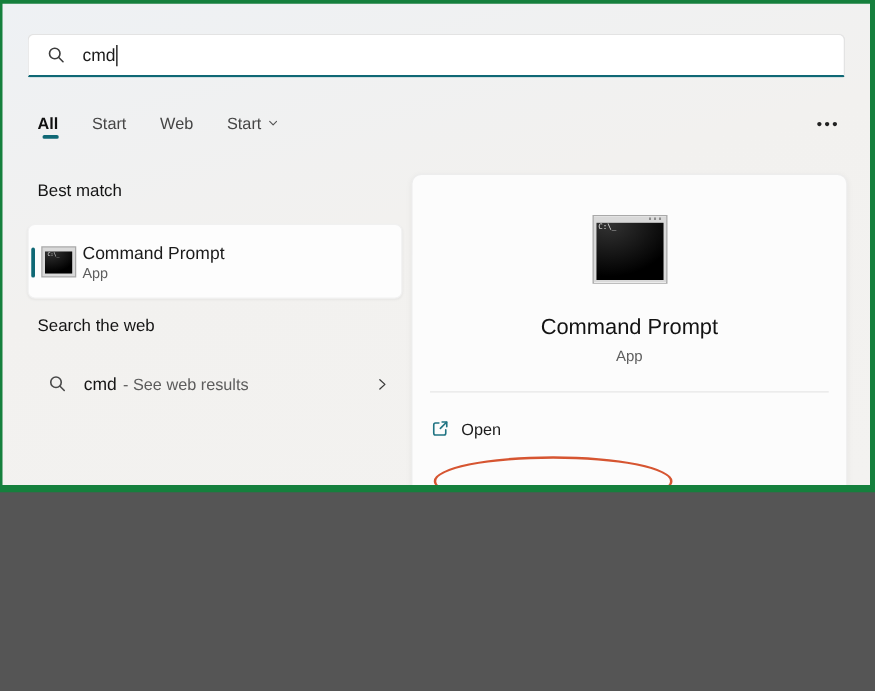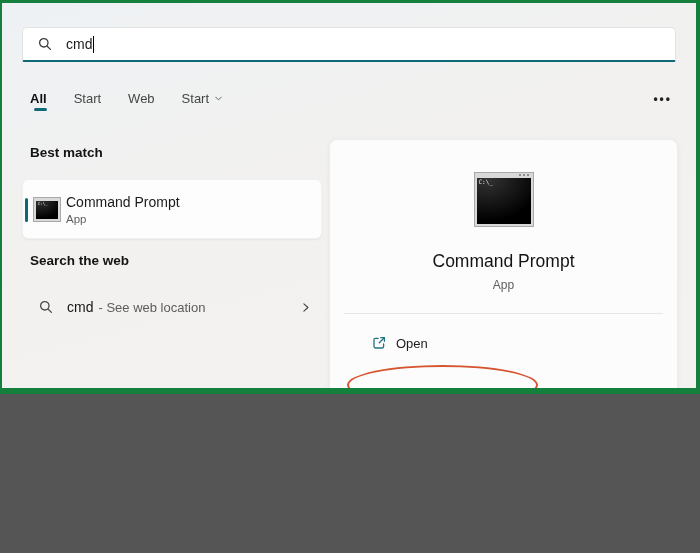--- a/index.html
+++ b/index.html
@@ -31,21 +31,21 @@
   .tabs{position:absolute;left:28px;top:88px;right:24px;display:flex;gap:27px;align-items:flex-start;font-size:13px;color:#454545}
   .tab{display:flex;flex-direction:column;align-items:flex-end;gap:2px;cursor:default}
   .tab-label-row{display:flex;align-items:center;gap:4px}
   .tab .pill{width:13px;height:3px;border-radius:2px;background:transparent}
   .tab.active{color:#101010;font-weight:700}
   .tab.active .pill{background:var(--accent)}
   .tab .chev-down{color:#555}
   .overflow-btn{margin-left:auto;padding-top:1px;font-size:12px;font-weight:700;letter-spacing:2px;color:#222}
 
   
-  .heading{position:absolute;left:28px;font-size:13.5px;font-weight:700;color:#141414}
+  .heading{position:absolute;left:28px;font-size:13.5px;font-weight:400;color:#141414}
   .heading.best{top:142px}
   .heading.web{top:250px}
 
   
   .bm-card{position:absolute;left:20px;top:176px;width:300px;height:60px;background:#fdfdfd;
     border:1px solid #f1f1f1;border-radius:6px;box-shadow:0 1px 2px rgba(0,0,0,.05);
     display:flex;align-items:center;padding-left:11px}
   .accent-bar{position:absolute;left:2px;top:18px;width:3px;height:24px;border-radius:2px;background:var(--accent)}
   .bm-text{margin-left:6px}
   .bm-title{font-size:14px;color:var(--text-primary)}
@@ -70,21 +70,21 @@
   .web-suffix{font-size:13px;color:var(--text-secondary);margin-left:5px}
   .web-row .chev-right{margin-left:auto;color:#3d3d3d}
 
   
   .panel{position:absolute;left:327px;top:136px;width:349px;height:406px;background:#fcfcfc;
     border:1px solid #ededed;border-radius:8px;box-shadow:0 1px 5px rgba(0,0,0,.05);text-align:center}
   .panel-title{margin-top:25px;font-size:17.5px;color:#131313}
   .panel-sub{margin-top:6px;font-size:12px;color:#5e5e5e}
   .divider{margin:21px 14px 0;height:1px;background:#e6e6e6}
   .actions{margin-top:13px;text-align:left}
-  .action{height:32px;display:flex;align-items:center;padding-left:41px;cursor:default}
+  .action{height:32px;display:flex;align-items:center;padding-left:14px;cursor:default}
   .action .aicon{color:var(--icon-teal);margin-right:9px;flex:none}
   .action span{font-size:13px;color:#1c1c1c}
   .shield-fill{fill:var(--icon-teal);stroke:#fcfcfc;stroke-width:.9}
 
   
   .annotation{position:absolute;left:345px;top:362px;width:191px;height:40px;
     border:2.5px solid var(--annotation);border-radius:50%;pointer-events:none;z-index:5}
 </style>
 </head>
 <body>
@@ -150,21 +150,21 @@
 
     <div class="heading web">Search the web</div>
     <div class="web-row">
       <svg class="sicon" width="16" height="16" viewBox="0 0 16 16">
         <g class="stroke">
             <circle cx="6.8" cy="6.8" r="4.2"></circle>
             <path d="M10 10l3.4 3.4"></path>
           </g>
       </svg>
       <span class="web-query">cmd</span>
-      <span class="web-suffix">- See web location</span>
+      <span class="web-suffix">- See web results</span>
       <svg class="chev-right" width="13" height="13" viewBox="0 0 16 16">
         <path class="stroke" d="M6 3.5l5 4.5-5 4.5"></path>
       </svg>
     </div>
 
     <div class="panel">
       <div class="cmd-icon lg">
         <span class="cprompt">C:\_</span>
       </div>
       <div class="panel-title">Command Prompt</div>

